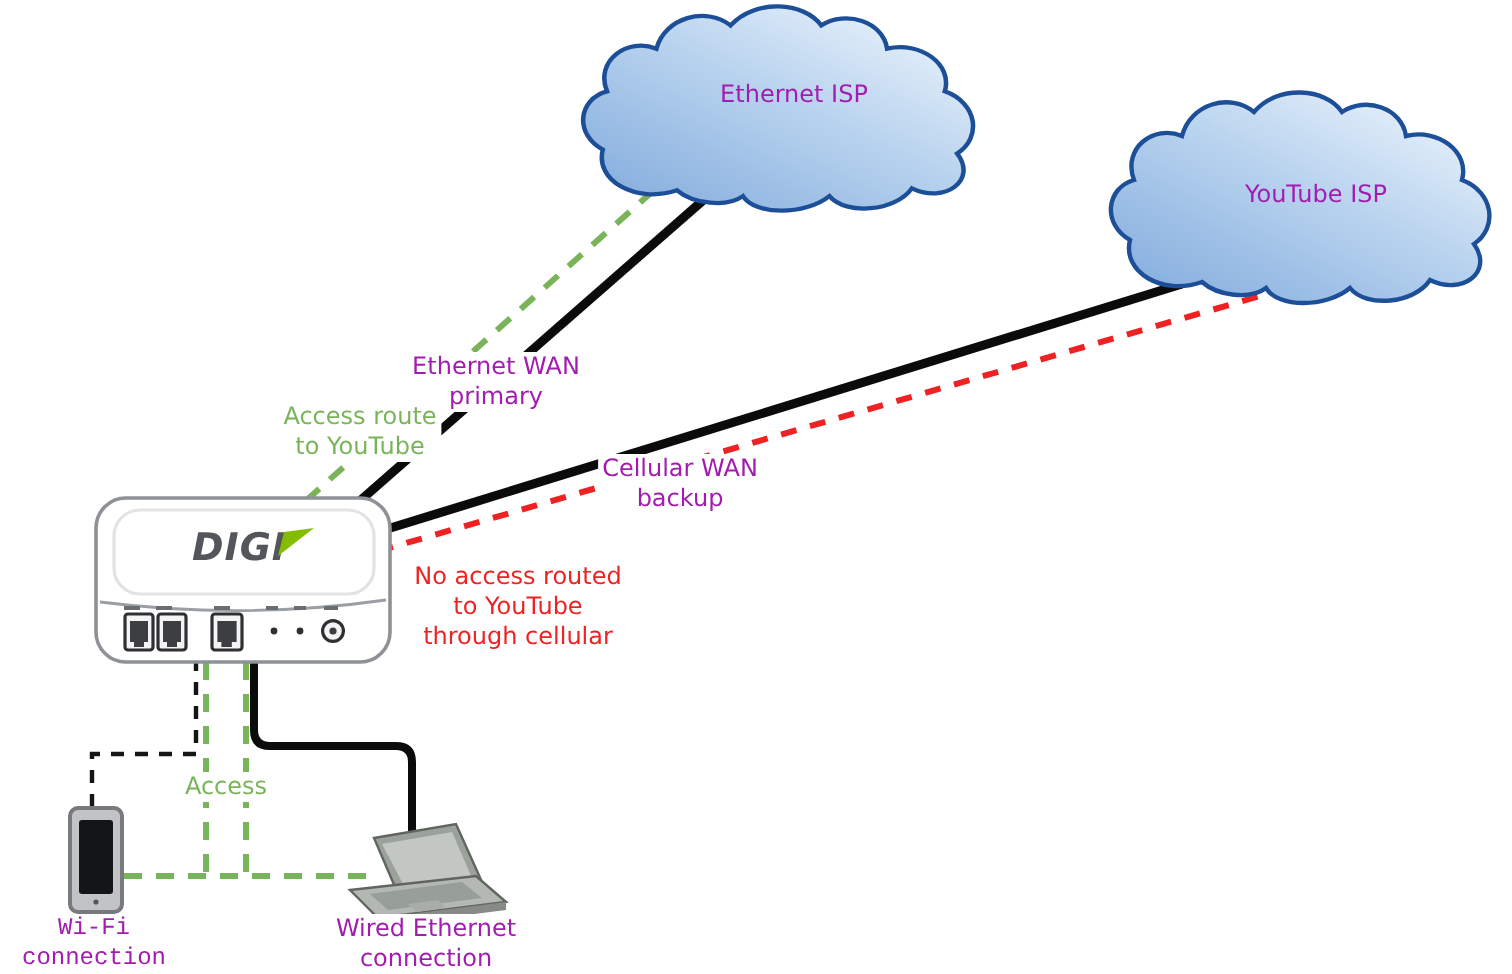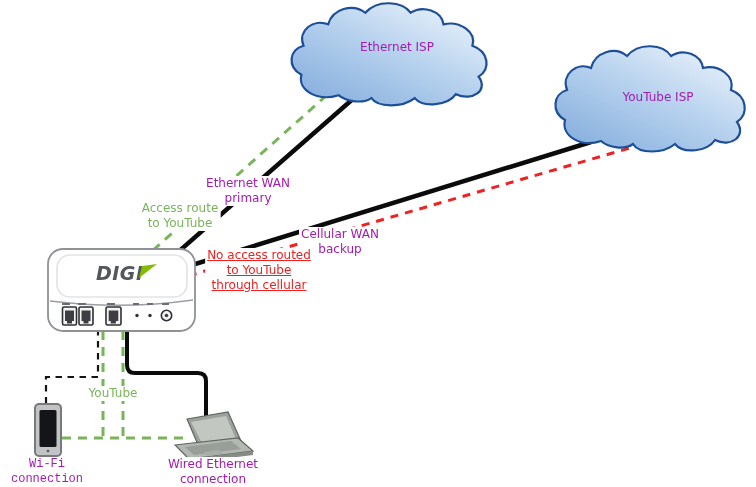--- a/index.html
+++ b/index.html
@@ -117,21 +117,21 @@
   </svg>
 
   <div class="label plain" style="left:397px;top:40px;">Ethernet ISP</div>
   <div class="label plain" style="left:658px;top:90px;">YouTube ISP</div>
   <div class="label" style="left:340px;top:227px;">Cellular WAN
 backup</div>
   <div class="label" style="left:248px;top:176px;">Ethernet WAN
 primary</div>
   <div class="label green-text" style="left:136px;top:201px;margin-left:44px;">Access route
 to YouTube</div>
-  <div class="label red-text" style="left:259px;top:248px;text-decoration:underline;">No access routed
+  <div class="label red-text" style="left:259px;top:281px;">No access routed
 to YouTube
 through cellular</div>
-  <div class="label green-text" style="left:113px;top:386px;">YouTube</div>
+  <div class="label green-text" style="left:113px;top:386px;">Access</div>
   <div class="label" style="left:47px;top:457px;font-family:Liberation Mono, monospace;">Wi-Fi
 connection</div>
   <div class="label" style="left:213px;top:457px;text-align:center;">Wired Ethernet
 connection</div>
 </div>
 
 </body></html>

